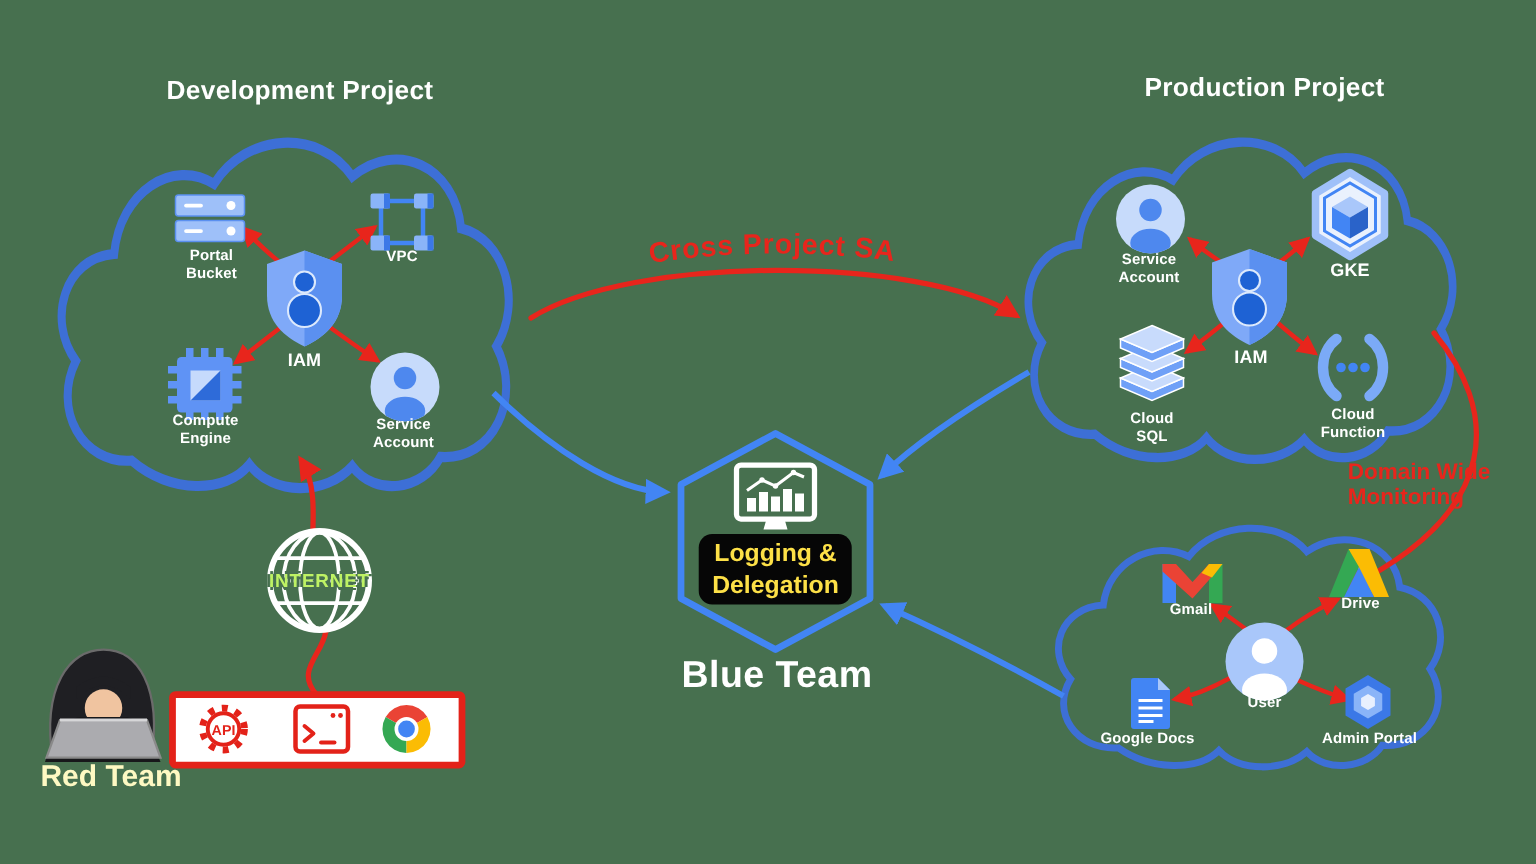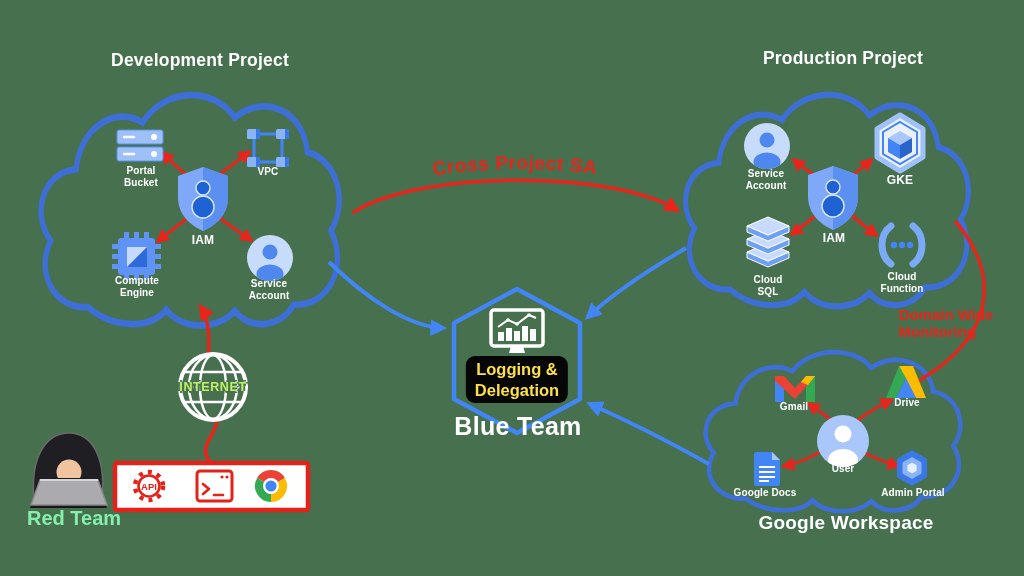--- a/index.html
+++ b/index.html
@@ -6,21 +6,21 @@
   .stage{position:relative;width:1024px;height:576px;background:#47704F;overflow:hidden;
          font-family:"Liberation Sans",sans-serif;}
   .stage svg.layer{position:absolute;left:0;top:0;}
   .lbl{position:absolute;transform:translateX(-50%);color:#fff;font-weight:800;
        font-size:10px;line-height:1.18;text-align:center;letter-spacing:.1px;}
   .cloud-title{position:absolute;transform:translateX(-50%);color:#fff;font-weight:800;
        font-size:17.5px;white-space:nowrap;letter-spacing:.2px;}
   .ws-title{font-size:19px;}
   .team-title{position:absolute;transform:translateX(-50%);font-weight:800;white-space:nowrap;}
   .blue-team{color:#fff;font-size:25px;letter-spacing:.3px;}
-  .red-team{color:#86efac;font-size:20px;}
+  .red-team{color:#fef9c3;font-size:20px;}
   .attack-lines{position:absolute;transform:translateX(-50%);color:#E8251C;font-weight:800;
        font-size:15px;line-height:1.12;text-align:left;white-space:nowrap;}
   .log-box{position:absolute;transform:translateX(-50%);background:#060606;color:#fde047;
        font-weight:800;font-size:16.5px;line-height:1.25;text-align:center;
        padding:3px 9px;border-radius:9px;}
   .internet-lbl{position:absolute;transform:translateX(-50%);color:#bef264;font-weight:800;
        font-size:12.5px;letter-spacing:.6px;
        text-shadow:-2px 0 0 #47704F,2px 0 0 #47704F,0 -2px 0 #47704F,0 2px 0 #47704F;}
 </style>
 </head>
@@ -262,21 +262,20 @@
         <path d="M 271 486 L 257.1 478 A 16 16 0 0 0 271 502 Z" fill="#34A853"></path>
         <path d="M 271 486 L 271 502 A 16 16 0 0 0 284.9 478 Z" fill="#FBBC04"></path>
         <circle cx="271" cy="486" r="8" fill="#fff"></circle>
         <circle cx="271" cy="486" r="5.6" fill="#4285F4"></circle>
       </g>
     </g>
   </svg>
 
   <div class="cloud-title" style="left:200px;top:50px;">Development Project</div>
   <div class="cloud-title" style="left:843px;top:48px;">Production Project</div>
-  <div class="cloud-title ws-title" style="left:846px;top:512px;">Google Workspace</div>
 
   <div class="lbl" style="left:141px;top:165px;width:46px;">Portal Bucket</div>
   <div class="lbl" style="left:268px;top:166px;width:60px;">VPC</div>
   <div class="lbl" style="left:203px;top:233px;width:60px;font-size:12px;">IAM</div>
   <div class="lbl" style="left:137px;top:275px;width:52px;">Compute Engine</div>
   <div class="lbl" style="left:269px;top:278px;width:48px;">Service Account</div>
 
   <div class="lbl" style="left:766px;top:168px;width:48px;">Service Account</div>
   <div class="lbl" style="left:900px;top:173px;width:60px;font-size:12px;">GKE</div>
   <div class="lbl" style="left:834px;top:231px;width:60px;font-size:12px;">IAM</div>
@@ -286,21 +285,21 @@
   <div class="lbl" style="left:794px;top:401px;width:70px;">Gmail</div>
   <div class="lbl" style="left:907px;top:385px;width:70px;margin-top:12px;">Drive</div>
   <div class="lbl" style="left:843px;top:463px;width:70px;text-align:center;">User</div>
   <div class="lbl" style="left:765px;top:487px;width:100px;">Google Docs</div>
   <div class="lbl" style="left:913px;top:487px;width:100px;">Admin Portal</div>
 
   <div class="log-box" style="left:517px;top:356px;">
     <div>Logging &amp;</div>
     <div>Delegation</div>
   </div>
-  <div class="team-title blue-team" style="left:518px;top:412px;">Blue Team</div>
+  <div class="team-title blue-team" style="left:518px;top:436px;">Blue Team</div>
 
   <div class="team-title red-team" style="left:74px;top:507px;">Red Team</div>
 
   <div class="internet-lbl" style="left:213px;top:380px;">INTERNET</div>
 
   <div class="attack-lines" style="left:946px;top:307px;">
     <div>Domain Wide</div>
     <div>Monitoring</div>
   </div>
 

